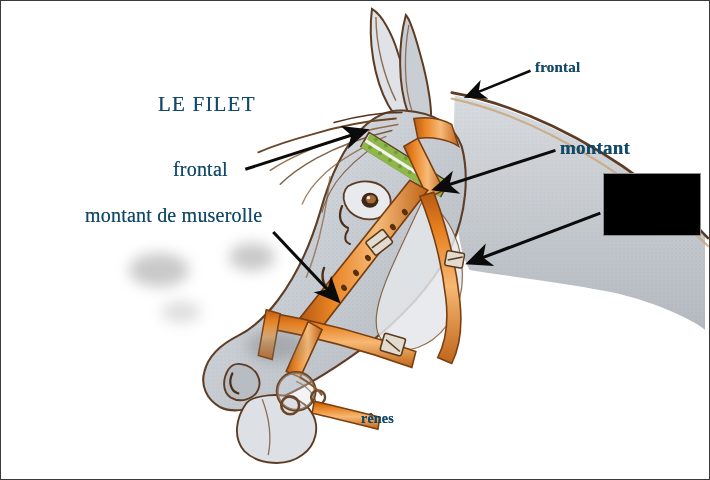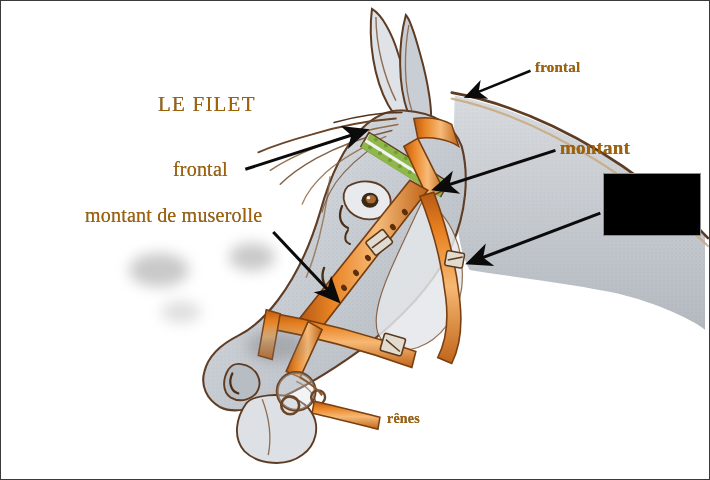--- a/index.html
+++ b/index.html
@@ -23,35 +23,35 @@
   }
   .layer {
     position: absolute;
     inset: 0;
     width: 100%;
     height: 100%;
   }
   
   .label {
     position: absolute;
-    color: #a16207;
+    color: #0c4a6e;
     white-space: nowrap;
     font-family: "Liberation Serif", "DejaVu Serif", serif;
     letter-spacing: .2px;
     text-shadow: 0 0 .4px rgba(0,0,0,.55);
   }
   .title {
     font-size: 21px;
     letter-spacing: 1.2px;
   }
   .lbl-frontal-left { left: 172px; top: 157px; font-size: 20px; }
   .lbl-muserolle    { left: 84px;  top: 203px; font-size: 20px; font-family: Liberation Serif, serif; }
   .lbl-frontal-top  { left: 534px; top: 58px;  font-size: 15px; font-weight: 600; }
   .lbl-montant      { left: 559px; top: 136px; font-size: 19px; font-weight: 600; }
-  .lbl-renes        { left: 386px; top: 410px; font-size: 14px; font-weight: 600; }
+  .lbl-renes        { left: 360px; top: 410px; font-size: 14px; font-weight: 600; }
   .lbl-title        { left: 145px; top: 91px; margin-left: 12px; }
 
   
   .redaction {
     position: absolute;
     left: 602px;
     top: 172px;
     width: 98px;
     height: 63px;
     background: #000000;

